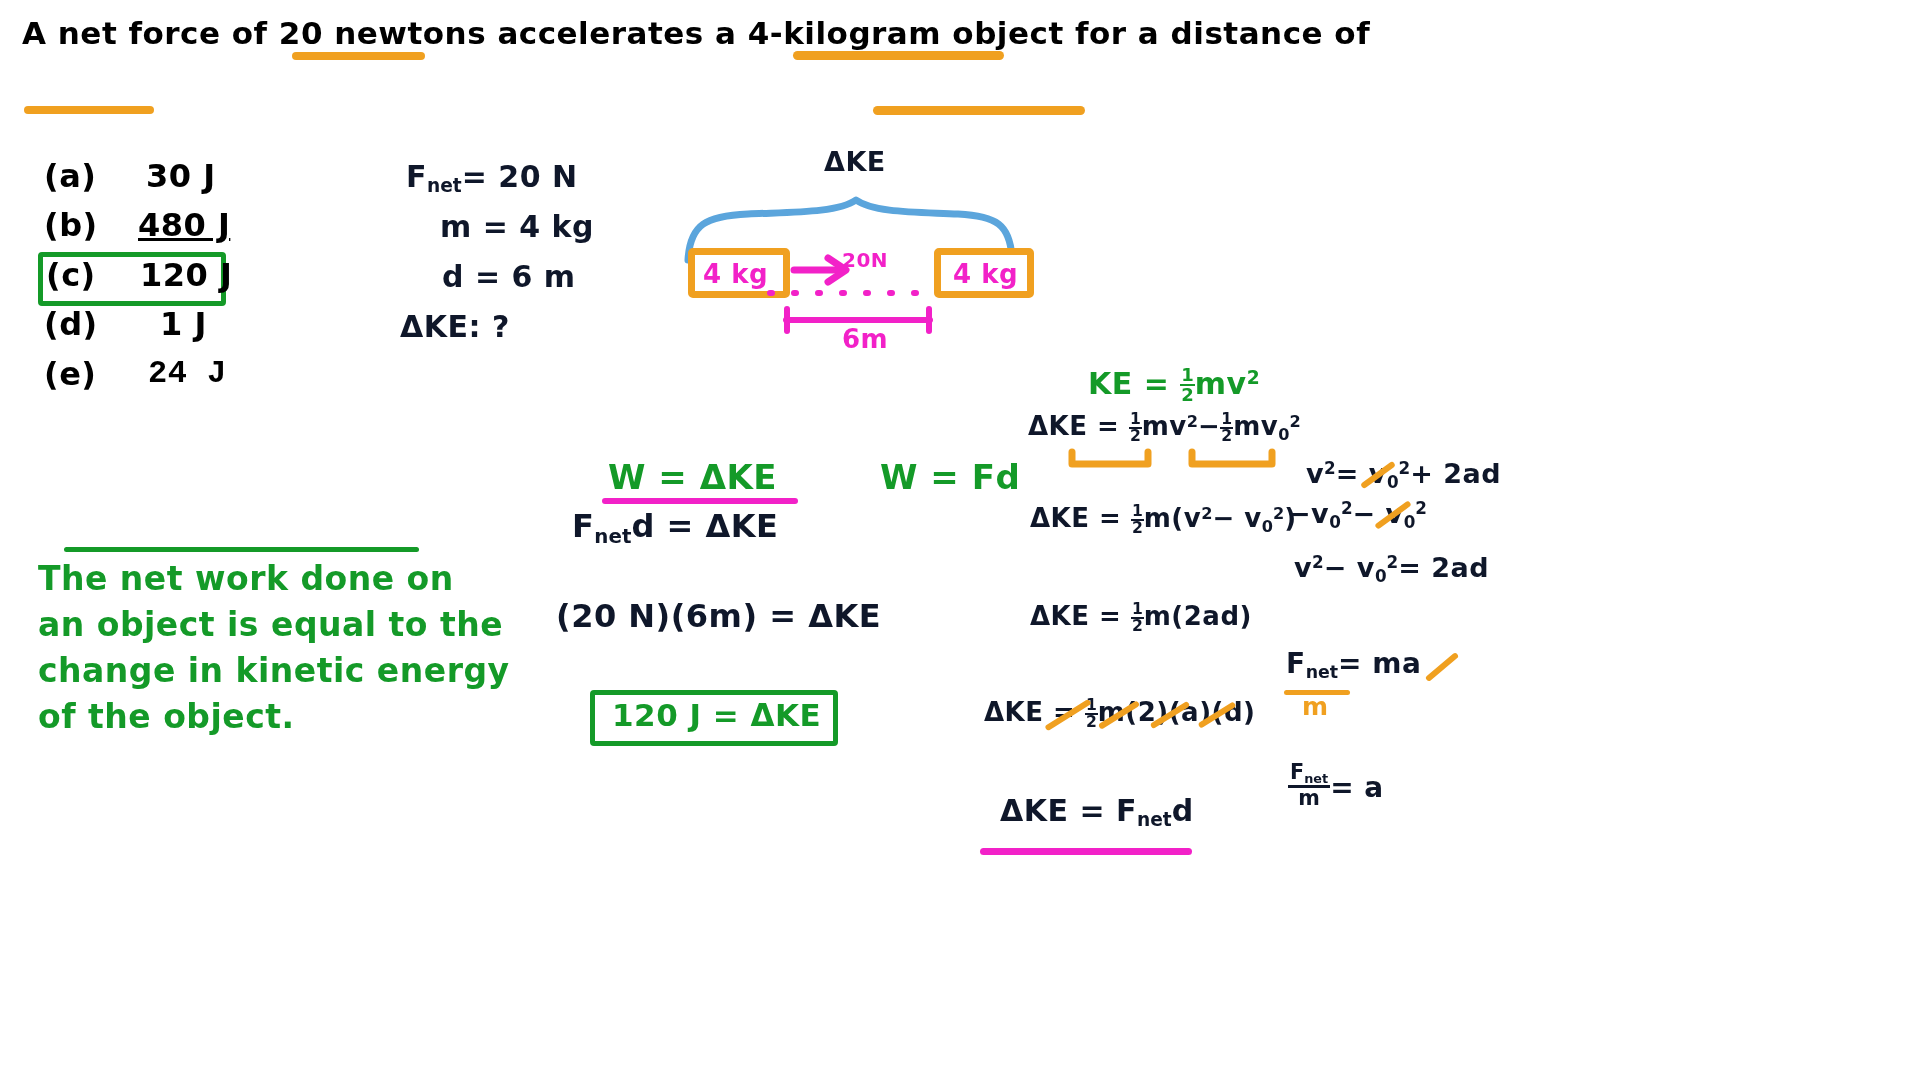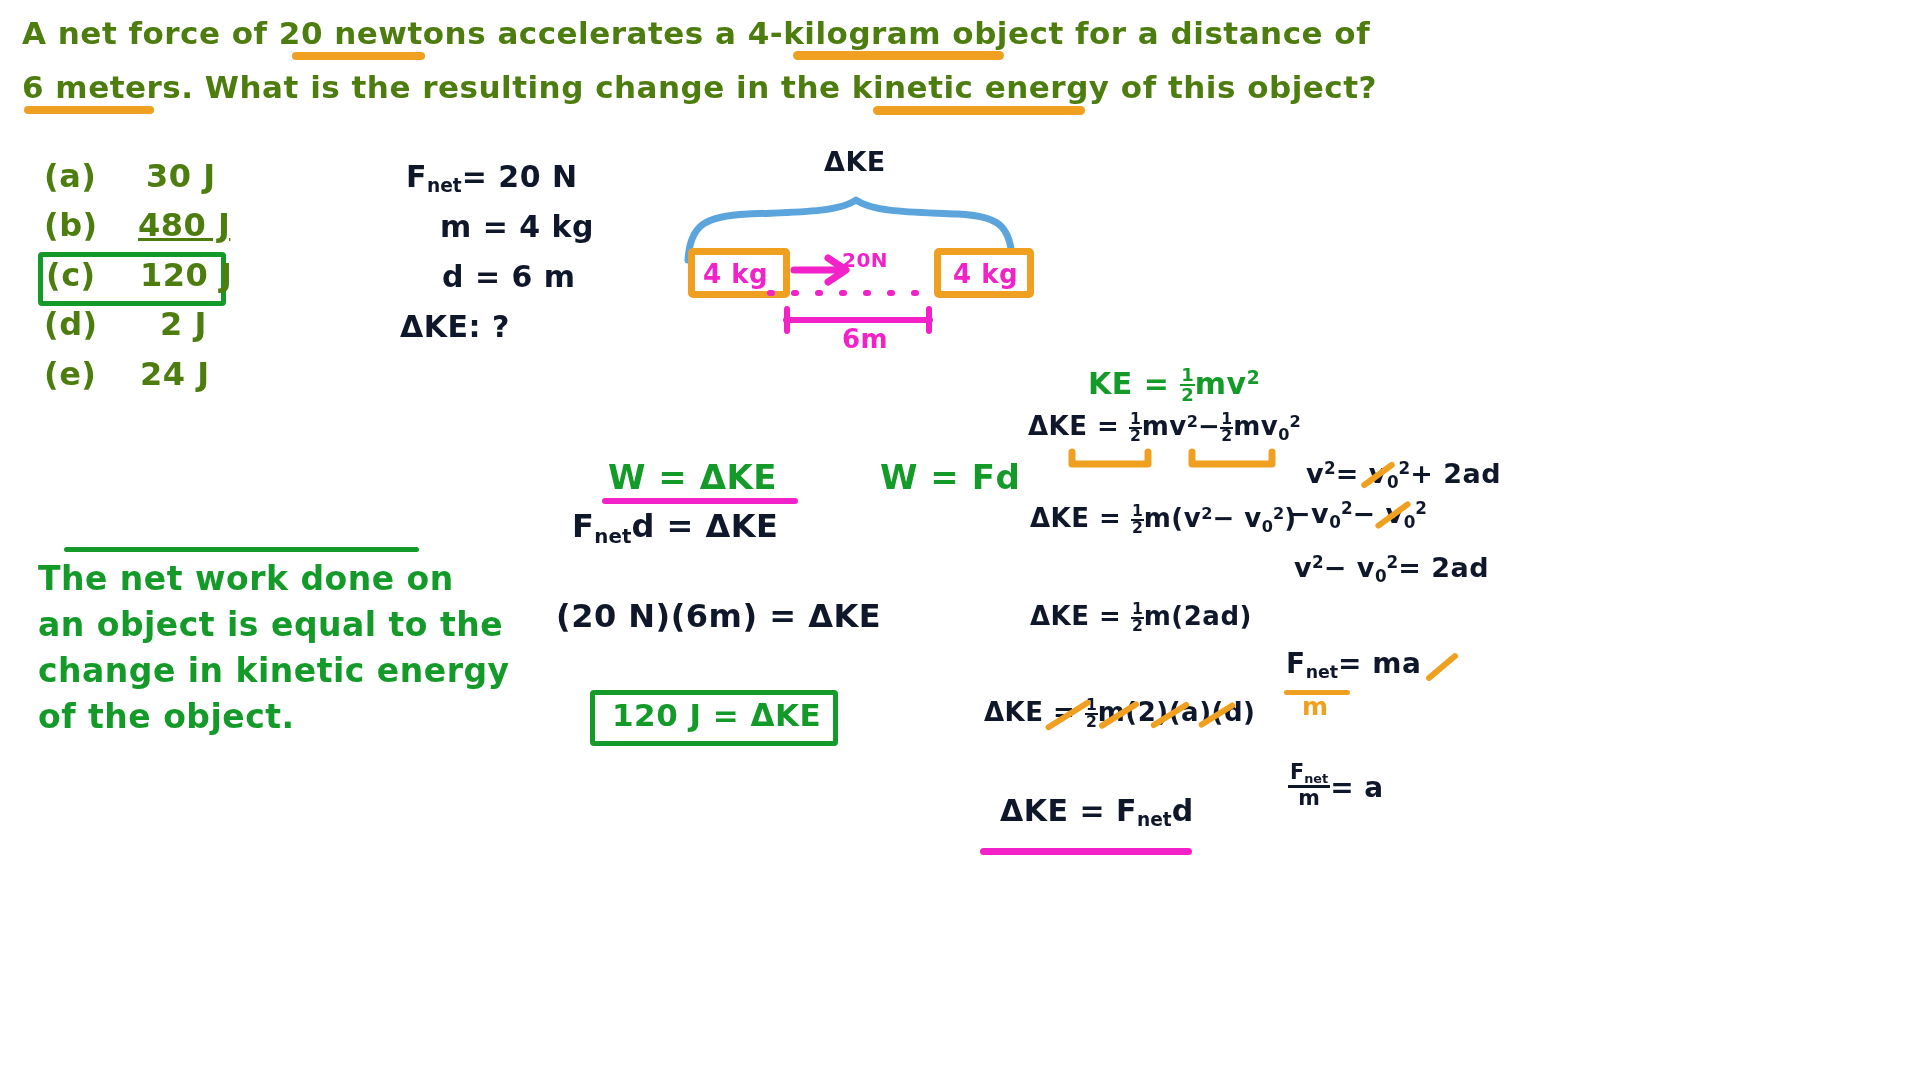--- a/index.html
+++ b/index.html
@@ -3,21 +3,21 @@
 <meta charset="utf-8">
 <style>
   html,body{margin:0;padding:0;}
   body{
     width:1920px;height:1080px;background:#ffffff;
     font-family:"DejaVu Sans", sans-serif;
     overflow:hidden;position:relative;
   }
   #canvas{position:absolute;left:0;top:0;width:1920px;height:1080px;}
   .ink{position:absolute;white-space:nowrap;line-height:1;}
-  .black{color:#4d7c0f;}
+  .black{color:#000000;}
   .blue{color:#0f172a;}
   .green{color:#149A28;}
   .orange{color:#F0A020;}
   .magenta{color:#F221C8;}
 
   
   .hw{
     font-family:"DejaVu Sans", sans-serif;
     font-weight:700;
     letter-spacing:0.5px;
@@ -53,42 +53,41 @@
   .strike{position:absolute;background:#F0A020;border-radius:4px;transform-origin:center;}
 
   svg.overlay{position:absolute;left:0;top:0;width:1920px;height:1080px;pointer-events:none;overflow:visible;}
 </style>
 </head>
 <body>
 
 <div id="canvas">
 
   <div class="ink hw q black" style="left:22px;top:18px;font-size:31px;">A net force of 20 newtons accelerates a 4-kilogram object for a distance of</div>
-  <div class="ink hw q black" style="left:22px;top:72px;font-size:31px;">6 meters. What is the resulting change in the kinetic energy of this object?</div>
 
   <div class="uline ul-orange" style="left:292px;top:52px;width:133px;height:8px;"></div>
   <div class="uline ul-orange" style="left:793px;top:51px;width:211px;height:9px;"></div>
   <div class="uline ul-orange" style="left:24px;top:106px;width:130px;height:8px;"></div>
   <div class="uline ul-orange" style="left:873px;top:106px;width:212px;height:9px;"></div>
 
   <div class="ink hw opt black" style="left:44px;top:160px;">(a)</div>
   <div class="ink hw opt black" style="left:146px;top:160px;">30 J</div>
 
   <div class="ink hw opt black" style="left:44px;top:209px;">(b)</div>
   <div class="ink hw opt black" style="left:138px;top:209px;text-decoration:underline;">480 J</div>
 
   <div class="boxg" style="left:38px;top:252px;width:188px;height:54px;"></div>
   <div class="ink hw opt black" style="left:46px;top:259px;">(c)</div>
   <div class="ink hw opt black" style="left:140px;top:259px;">120 J</div>
 
   <div class="ink hw opt black" style="left:44px;top:308px;">(d)</div>
-  <div class="ink hw opt black" style="left:160px;top:308px;">2 J</div>
+  <div class="ink hw opt black" style="left:160px;top:308px;">1 J</div>
 
   <div class="ink hw opt black" style="left:44px;top:358px;">(e)</div>
-  <div class="ink hw opt black" style="left:140px;top:358px;">24 J</div>
+  <div class="ink hw opt black" style="left:148px;top:358px;font-family:Liberation Mono, monospace;">24 J</div>
 
   <div class="ink hw given blue" style="left:406px;top:162px;">
     <span>F</span><span class="sub">net</span><span>= 20 N</span>
   </div>
   <div class="ink hw given blue" style="left:440px;top:212px;">m =  4 kg</div>
   <div class="ink hw given blue" style="left:442px;top:262px;">d =  6 m</div>
   <div class="ink hw given blue" style="left:400px;top:312px;">ΔKE:  ?</div>
 
   <div class="ink hw blue" style="left:824px;top:148px;font-size:27px;">ΔKE</div>
 

